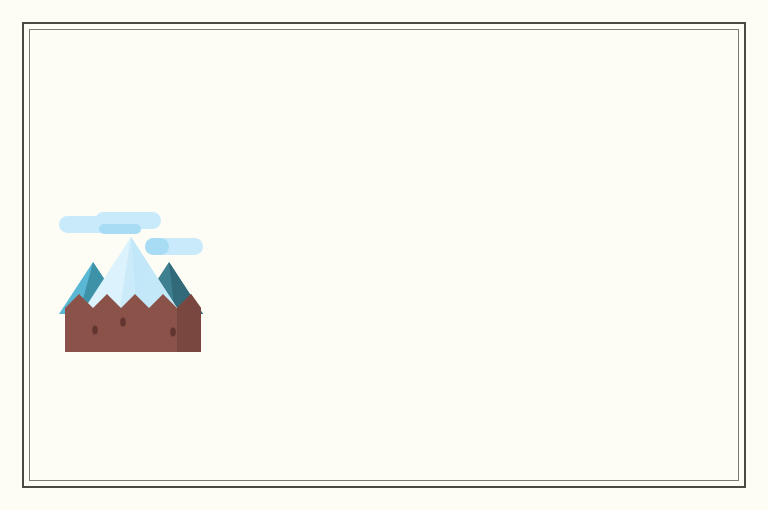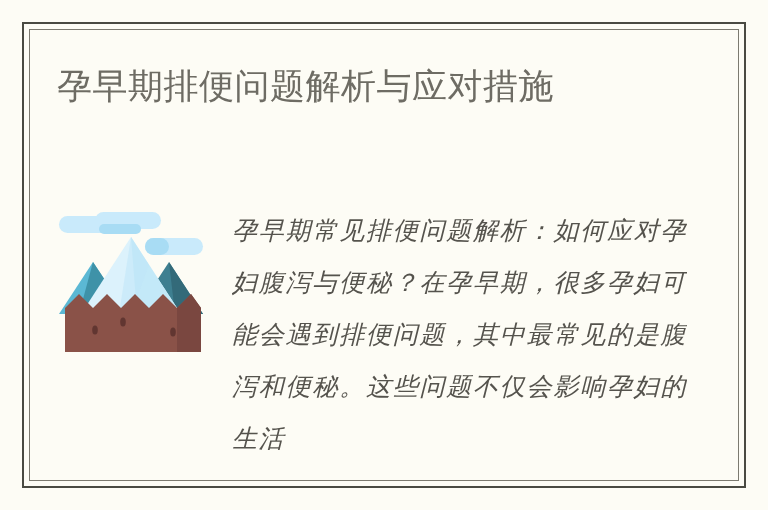--- a/index.html
+++ b/index.html
@@ -90,21 +90,20 @@
   }
 </style>
 </head>
 <body>
 
 <div class="card">
 
   <div class="frame-outer"></div>
   <div class="frame-inner"></div>
 
-  <div class="title">孕早期排便问题解析与应对措施</div>
 
   <div class="content">
 
     <div class="illustration">
       <svg viewBox="0 0 152 152" xmlns="http://www.w3.org/2000/svg">
 
         <g>
           <rect x="2" y="6" width="78" height="17" rx="8.5" fill="#C9EAFB"></rect>
           <rect x="38" y="2" width="66" height="17" rx="8.5" fill="#C9EAFB"></rect>
           <rect x="42" y="14" width="42" height="10" rx="5" fill="#A8DCF4"></rect>
@@ -124,16 +123,15 @@
 
         <polygon points="8,142 8,98 22,84 36,98 50,84 64,98 78,84 92,98 106,84 120,98 134,84 144,98 144,142" fill="#8A5248"></polygon>
         <polygon points="120,98 134,84 144,98 144,142 120,142" fill="#7A4740"></polygon>
 
         <ellipse cx="38" cy="120" rx="2.8" ry="4.6" fill="#613631"></ellipse>
         <ellipse cx="66" cy="112" rx="2.8" ry="4.6" fill="#613631"></ellipse>
         <ellipse cx="116" cy="122" rx="2.8" ry="4.6" fill="#613631"></ellipse>
       </svg>
     </div>
 
-    <div class="body-text">孕早期常见排便问题解析：如何应对孕妇腹泻与便秘？在孕早期，很多孕妇可能会遇到排便问题，其中最常见的是腹泻和便秘。这些问题不仅会影响孕妇的生活</div>
 
   </div>
 </div>
 
 </body></html>

